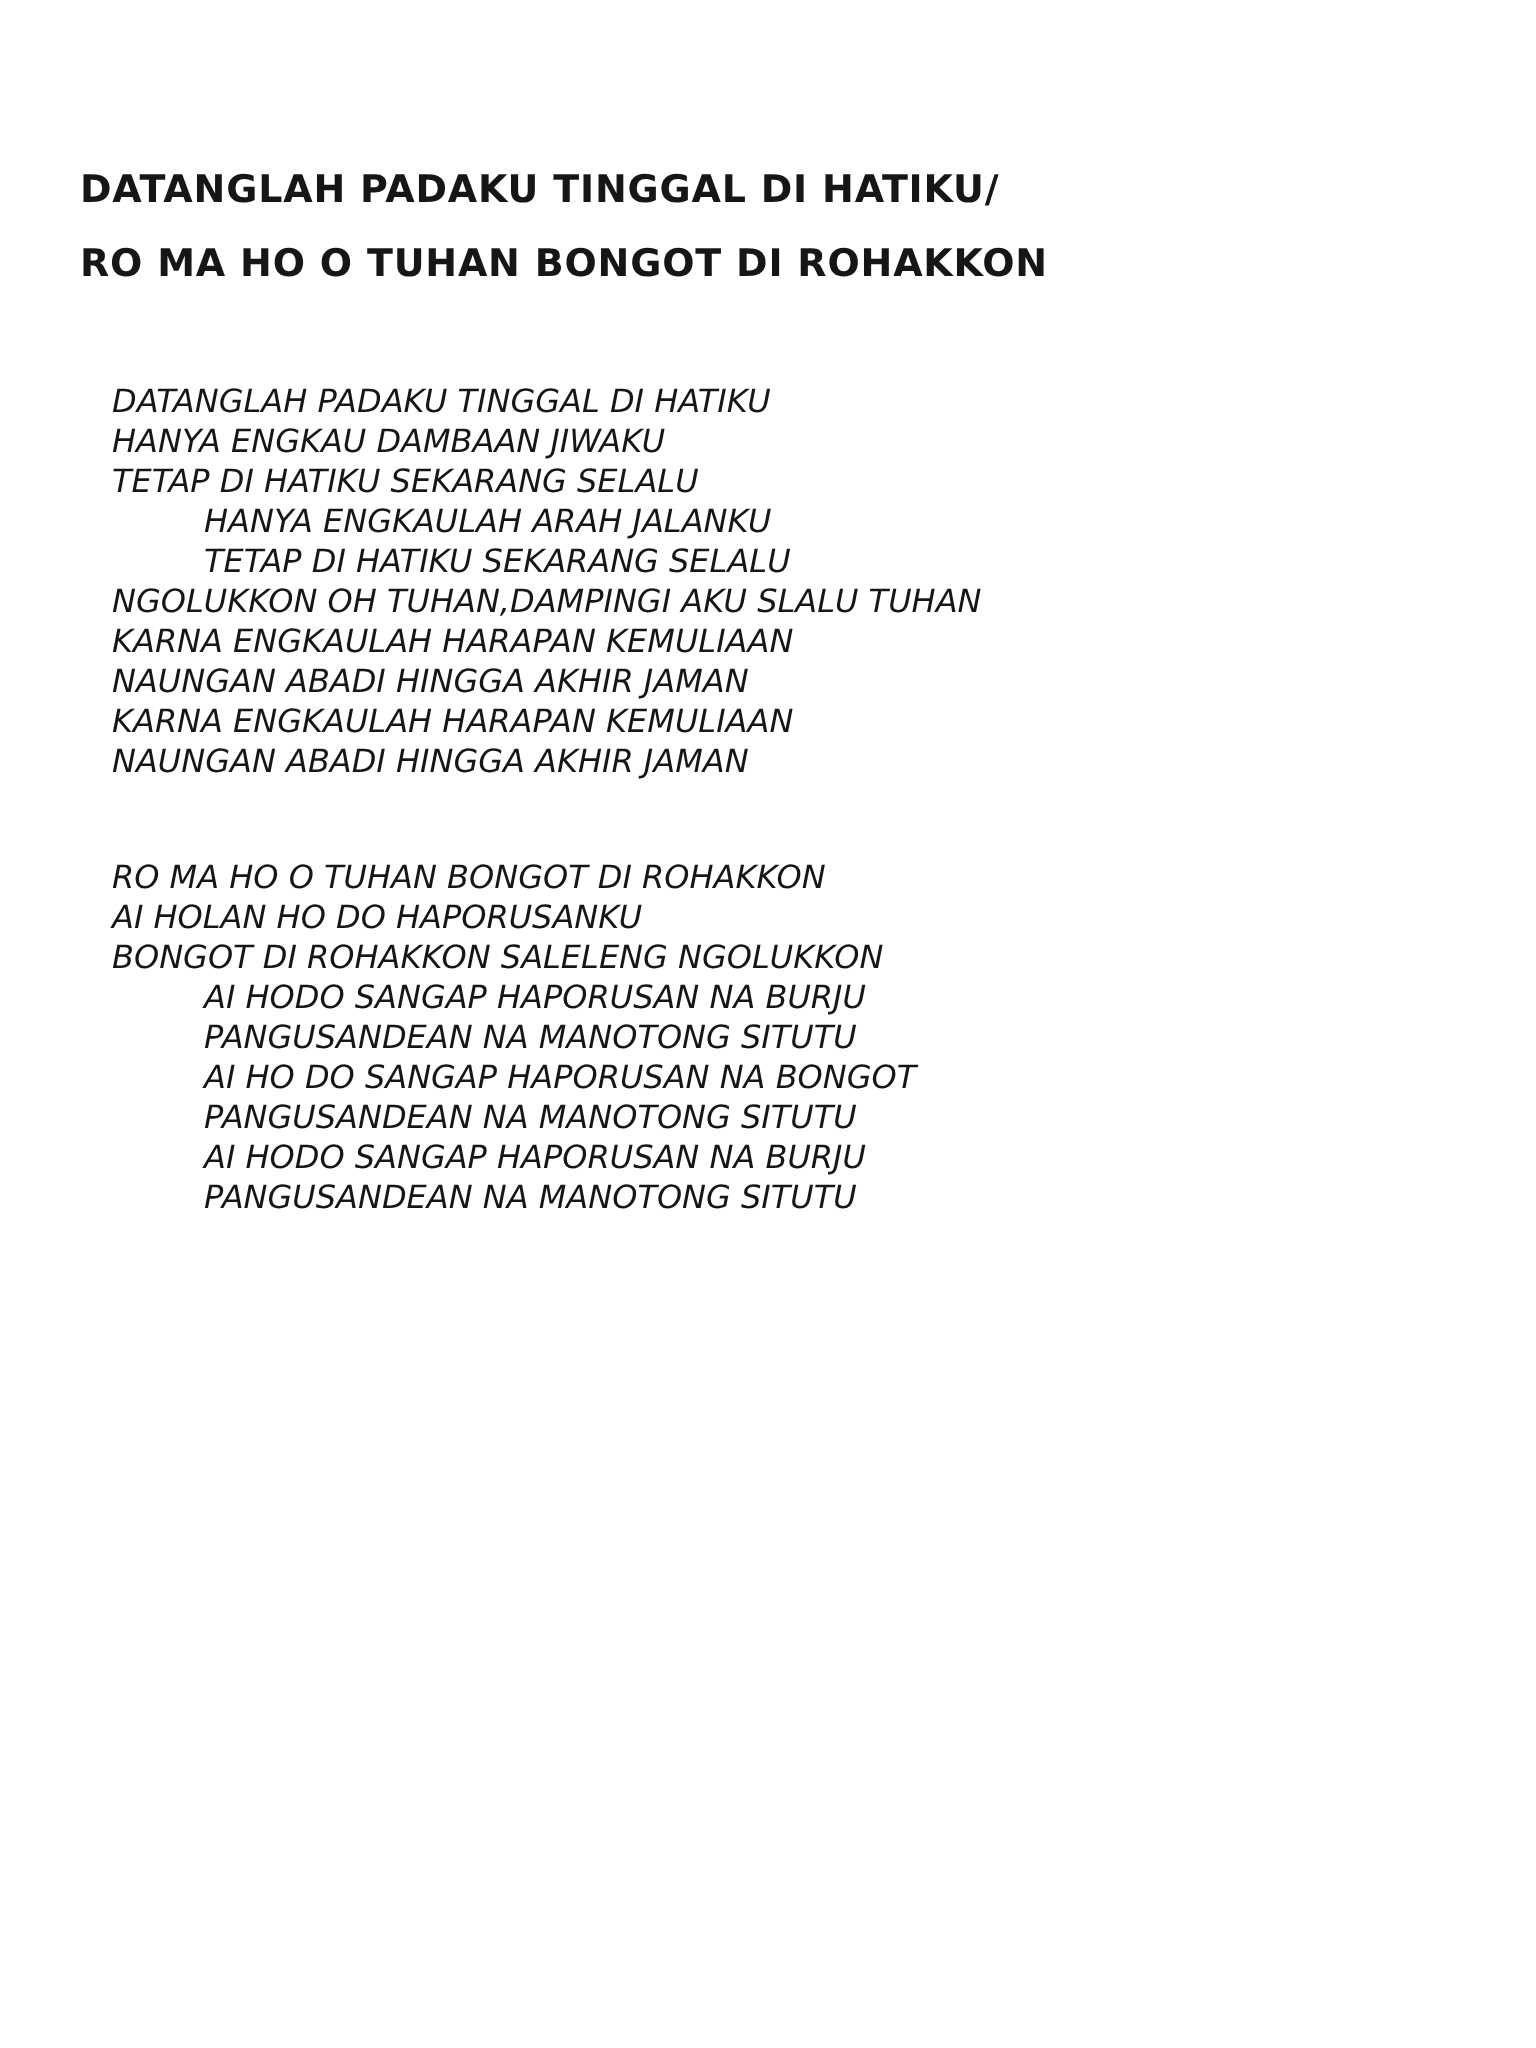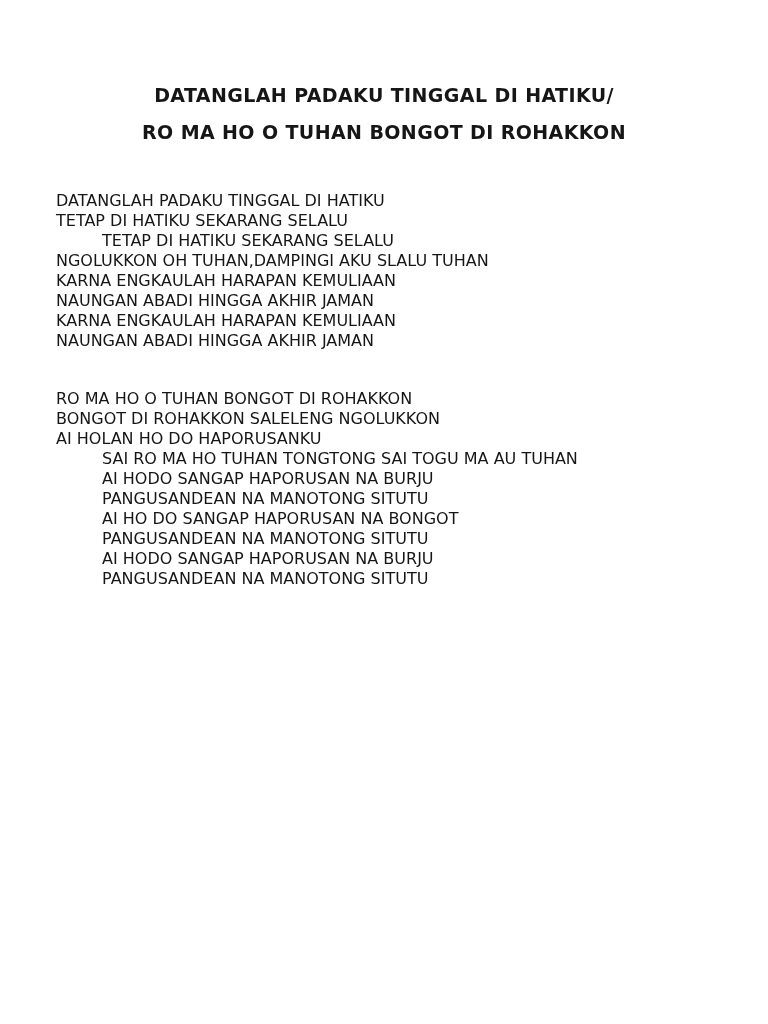--- a/index.html
+++ b/index.html
@@ -14,21 +14,20 @@
     background: #ffffff;
     overflow: hidden;
     font-family: "DejaVu Sans", "Liberation Sans", sans-serif;
     color: #161616;
   }
   .titles {
     position: absolute;
     top: 84px;
     left: 40px;
     right: 40px;
-    text-align: center;
   }
   .title-line {
     font-size: 19px;
     font-weight: bold;
     letter-spacing: 0.4px;
     line-height: 22px;
     margin: 0 0 15px 0;
     white-space: nowrap;
   }
   .lyrics {
@@ -42,50 +41,52 @@
   .stanza {
     margin: 0;
     padding: 0;
   }
   .stanza + .stanza {
     margin-top: 38px;
   }
   .lyric-line {
     white-space: nowrap;
     height: 20px;
+    font-style: italic;
   }
   .lyric-line.indent {
     padding-left: 46px;
   }
 </style>
 </head>
 <body>
 
 <div class="page">
   <div class="titles">
     <div class="title-line">DATANGLAH PADAKU TINGGAL DI HATIKU/</div>
     <div class="title-line">RO MA HO O TUHAN BONGOT DI ROHAKKON</div>
   </div>
 
   <div class="lyrics">
     <div class="stanza">
         <div class="lyric-line">DATANGLAH PADAKU TINGGAL DI HATIKU</div>
+        <div class="lyric-line">HANYA ENGKAU DAMBAAN JIWAKU</div>
         <div class="lyric-line">TETAP DI HATIKU SEKARANG SELALU</div>
+        <div class="lyric-line indent">HANYA ENGKAULAH ARAH JALANKU</div>
         <div class="lyric-line indent">TETAP DI HATIKU SEKARANG SELALU</div>
         <div class="lyric-line">NGOLUKKON OH TUHAN,DAMPINGI AKU SLALU TUHAN</div>
         <div class="lyric-line">KARNA ENGKAULAH HARAPAN KEMULIAAN</div>
         <div class="lyric-line">NAUNGAN ABADI HINGGA AKHIR JAMAN</div>
         <div class="lyric-line">KARNA ENGKAULAH HARAPAN KEMULIAAN</div>
         <div class="lyric-line">NAUNGAN ABADI HINGGA AKHIR JAMAN</div>
       </div>
     <div class="stanza">
         <div class="lyric-line">RO MA HO O TUHAN BONGOT DI ROHAKKON</div>
+        <div class="lyric-line">AI HOLAN HO DO HAPORUSANKU</div>
         <div class="lyric-line">BONGOT DI ROHAKKON SALELENG NGOLUKKON</div>
-        <div class="lyric-line">AI HOLAN HO DO HAPORUSANKU</div>
-        <div class="lyric-line indent">SAI RO MA HO TUHAN TONGTONG SAI TOGU MA AU TUHAN</div>
         <div class="lyric-line indent">AI HODO SANGAP HAPORUSAN NA BURJU</div>
         <div class="lyric-line indent">PANGUSANDEAN NA MANOTONG SITUTU</div>
         <div class="lyric-line indent">AI HO DO SANGAP HAPORUSAN NA BONGOT</div>
         <div class="lyric-line indent">PANGUSANDEAN NA MANOTONG SITUTU</div>
         <div class="lyric-line indent">AI HODO SANGAP HAPORUSAN NA BURJU</div>
         <div class="lyric-line indent">PANGUSANDEAN NA MANOTONG SITUTU</div>
       </div>
   </div>
 </div>
 

